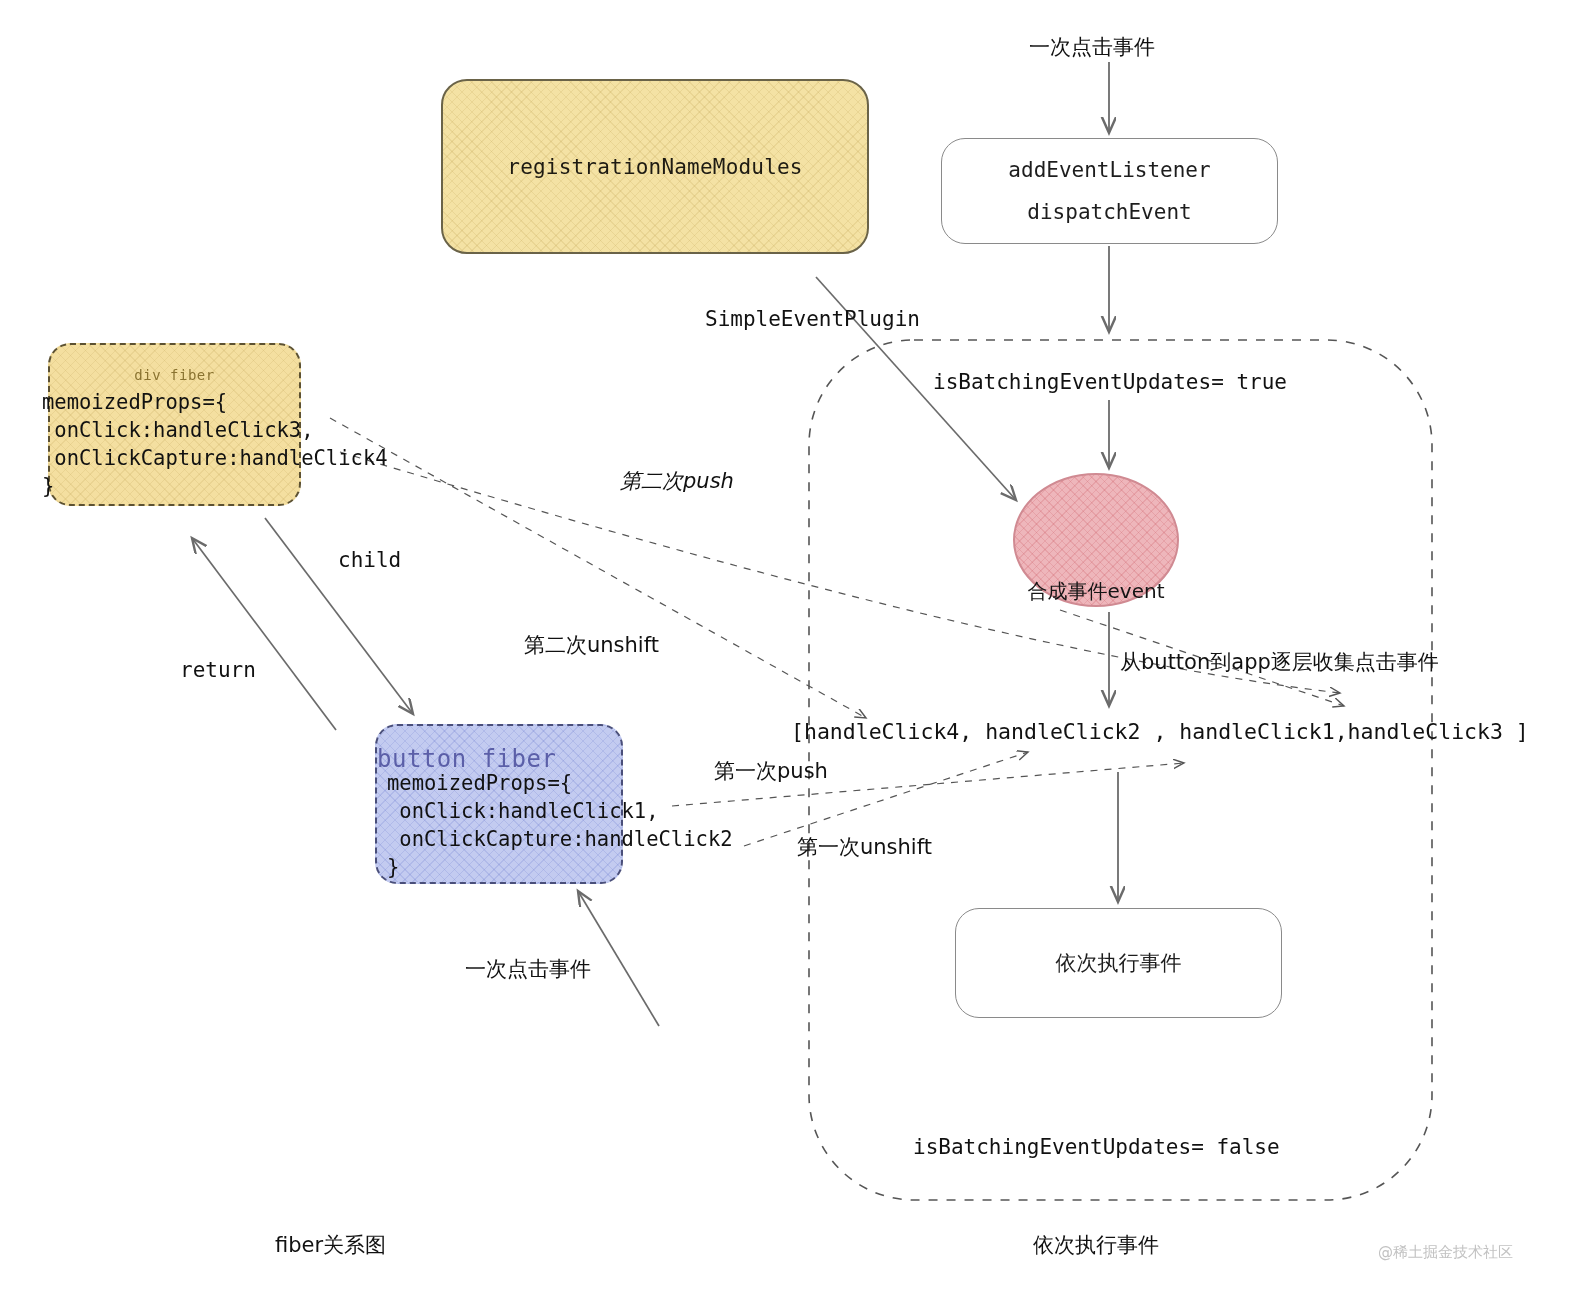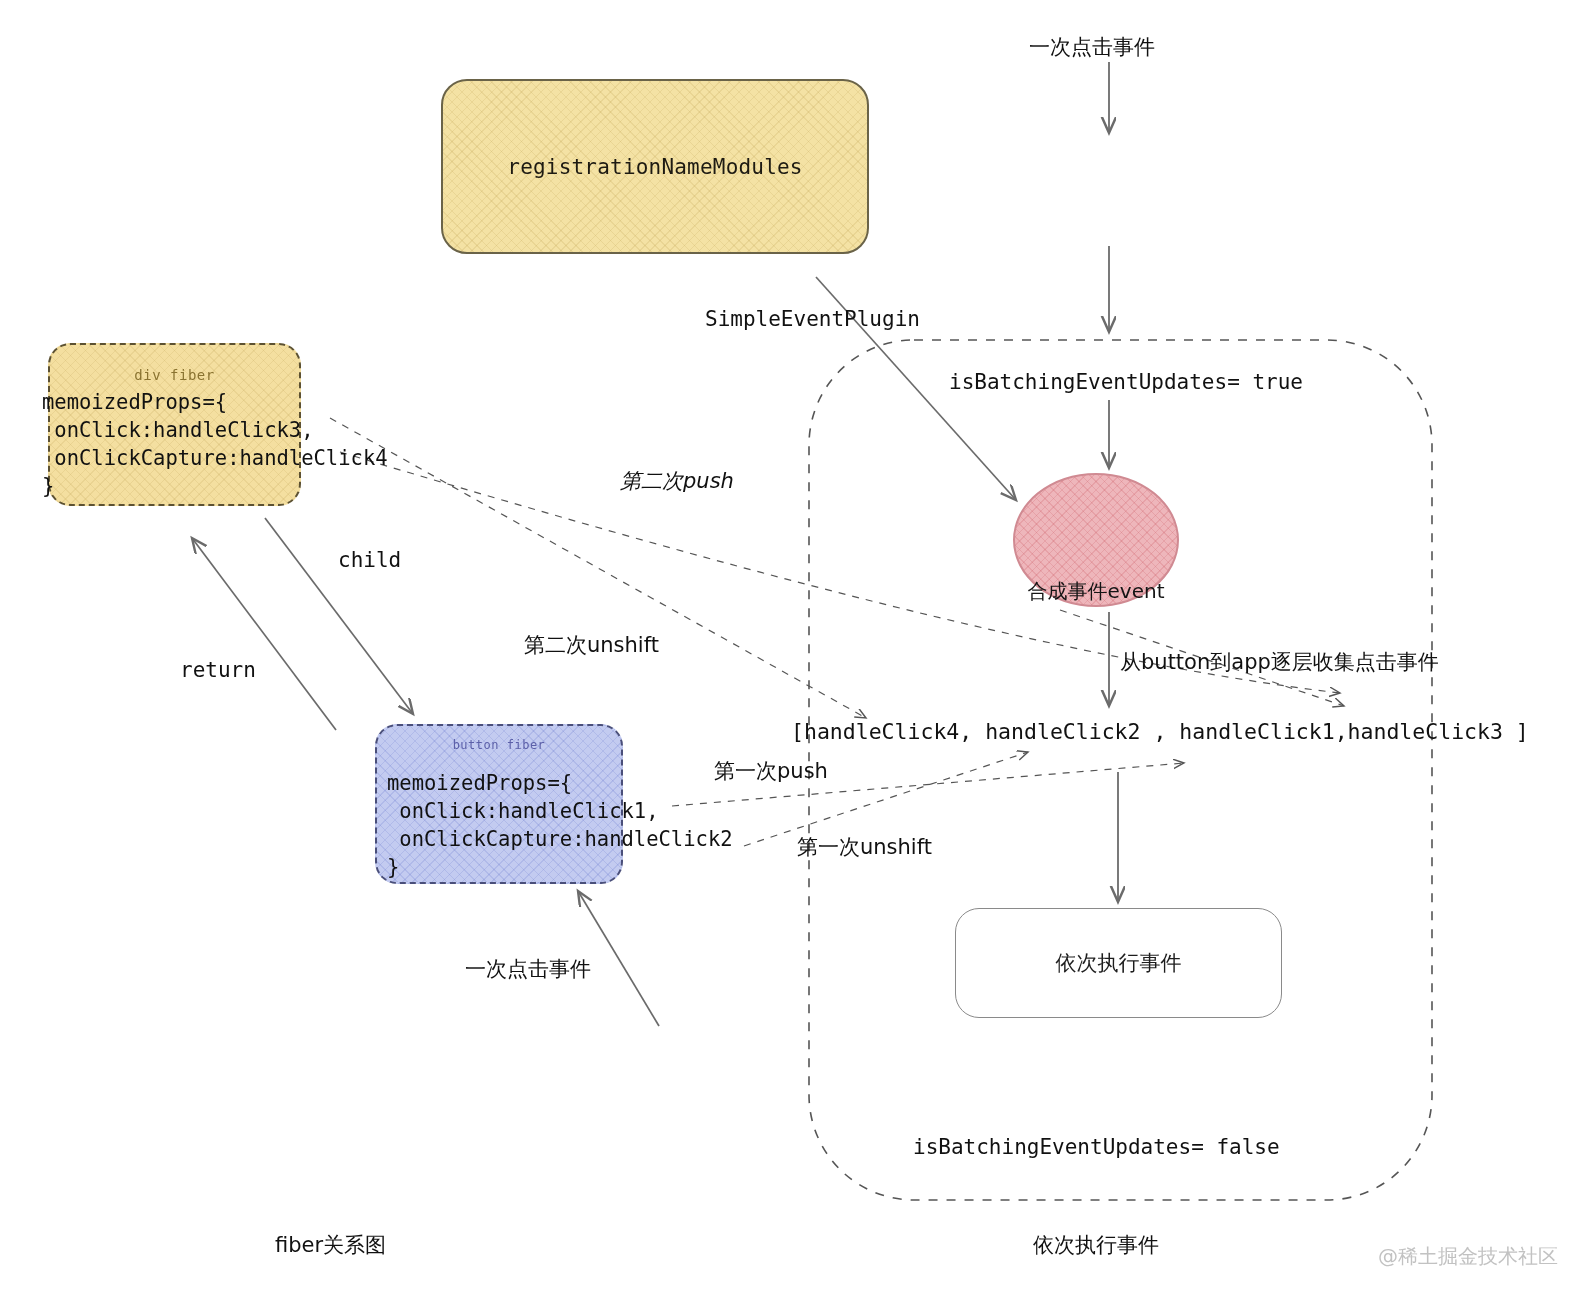--- a/index.html
+++ b/index.html
@@ -84,24 +84,23 @@
     width: 248px;
     height: 160px;
     border: 2px dashed #4a4f7a;
     border-radius: 22px;
     background:
       repeating-linear-gradient(45deg, rgba(90,110,200,0.18) 0 1px, rgba(0,0,0,0) 1px 7px),
       repeating-linear-gradient(-45deg, rgba(90,110,200,0.18) 0 1px, rgba(0,0,0,0) 1px 7px),
       #c3cbf0;
   }
   #button-fiber .title {
-    text-align: center;
-    font-size: 12px;
+    font-size: 24px;
     color: #5b5fa8;
-    padding-top: 12px;
+    padding-top: 19px;
     letter-spacing: 0.5px;
   }
   #button-fiber .body {
     position: absolute;
     left: 10px;
     top: 43px;
     white-space: pre;
     font-size: 20.5px;
     line-height: 28px;
     color: #111111;
@@ -162,34 +161,34 @@
   
   .tlabel {
     position: absolute;
     white-space: nowrap;
     color: #111111;
   }
   .mono  { font-family: "DejaVu Sans Mono", monospace; }
   .sans  { font-family: "DejaVu Sans", sans-serif; }
   #lbl-click-top     { left: 1029px; top: 33px;  font-size: 21px; }
   #lbl-simple-plugin { left: 705px;  top: 307px; font-size: 21px; }
-  #lbl-batching-true { left: 933px;  top: 370px; font-size: 21px; margin-left: 16px; }
+  #lbl-batching-true { left: 933px;  top: 370px; font-size: 21px; }
   #lbl-collect       { left: 1120px; top: 648px; font-size: 21px; }
   #lbl-array         { left: 791px;  top: 719px; font-size: 21.5px; }
   #lbl-batching-false{ left: 913px;  top: 1135px;font-size: 21px; }
   #lbl-push2         { left: 620px;  top: 467px; font-size: 21px; font-style: italic; }
   #lbl-child         { left: 338px;  top: 548px; font-size: 21px; }
   #lbl-unshift2      { left: 524px;  top: 631px; font-size: 21px; }
   #lbl-return        { left: 180px;  top: 658px; font-size: 21px; }
   #lbl-push1         { left: 714px;  top: 757px; font-size: 21px; }
   #lbl-unshift1      { left: 797px;  top: 833px; font-size: 21px; }
   #lbl-click-bottom  { left: 465px;  top: 955px; font-size: 21px; }
   #cap-fiber         { left: 275px;  top: 1231px;font-size: 21px; }
   #cap-flow          { left: 1033px; top: 1231px;font-size: 21px; }
-  #watermark         { left: 1378px; top: 1243px;font-size: 20px; color: #c2c2c2; }
+  #watermark         { left: 1378px; top: 1243px;font-size: 15px; color: #c2c2c2; }
 </style>
 </head>
 <body>
 
 <div id="canvas">
 
   <svg class="layer" viewBox="0 0 1592 1310">
     <defs>
       <marker id="ah-solid" markerWidth="12" markerHeight="12" refX="9" refY="4" orient="auto">
         <path d="M0,0 L9,4 L0,8" fill="none" stroke="#6b6b6b" stroke-width="1.4"></path>
@@ -243,20 +242,24 @@
   </div>
 
   <div class="node" id="button-fiber">
     <div class="title mono">button fiber</div>
     <div class="body mono">memoizedProps={
  onClick:handleClick1,
  onClickCapture:handleClick2
 }</div>
   </div>
 
+  <div class="node procbox" id="add-listener-box">
+    <div class="line mono">addEventListener</div>
+    <div class="line mono">dispatchEvent</div>
+  </div>
 
   <div class="node" id="synthetic-event">
     <span class="lbl">合成事件event</span>
   </div>
 
   <div class="node procbox" id="exec-box">
     <div class="line">依次执行事件</div>
   </div>
 
   <div class="tlabel sans" id="lbl-click-top">一次点击事件</div>

